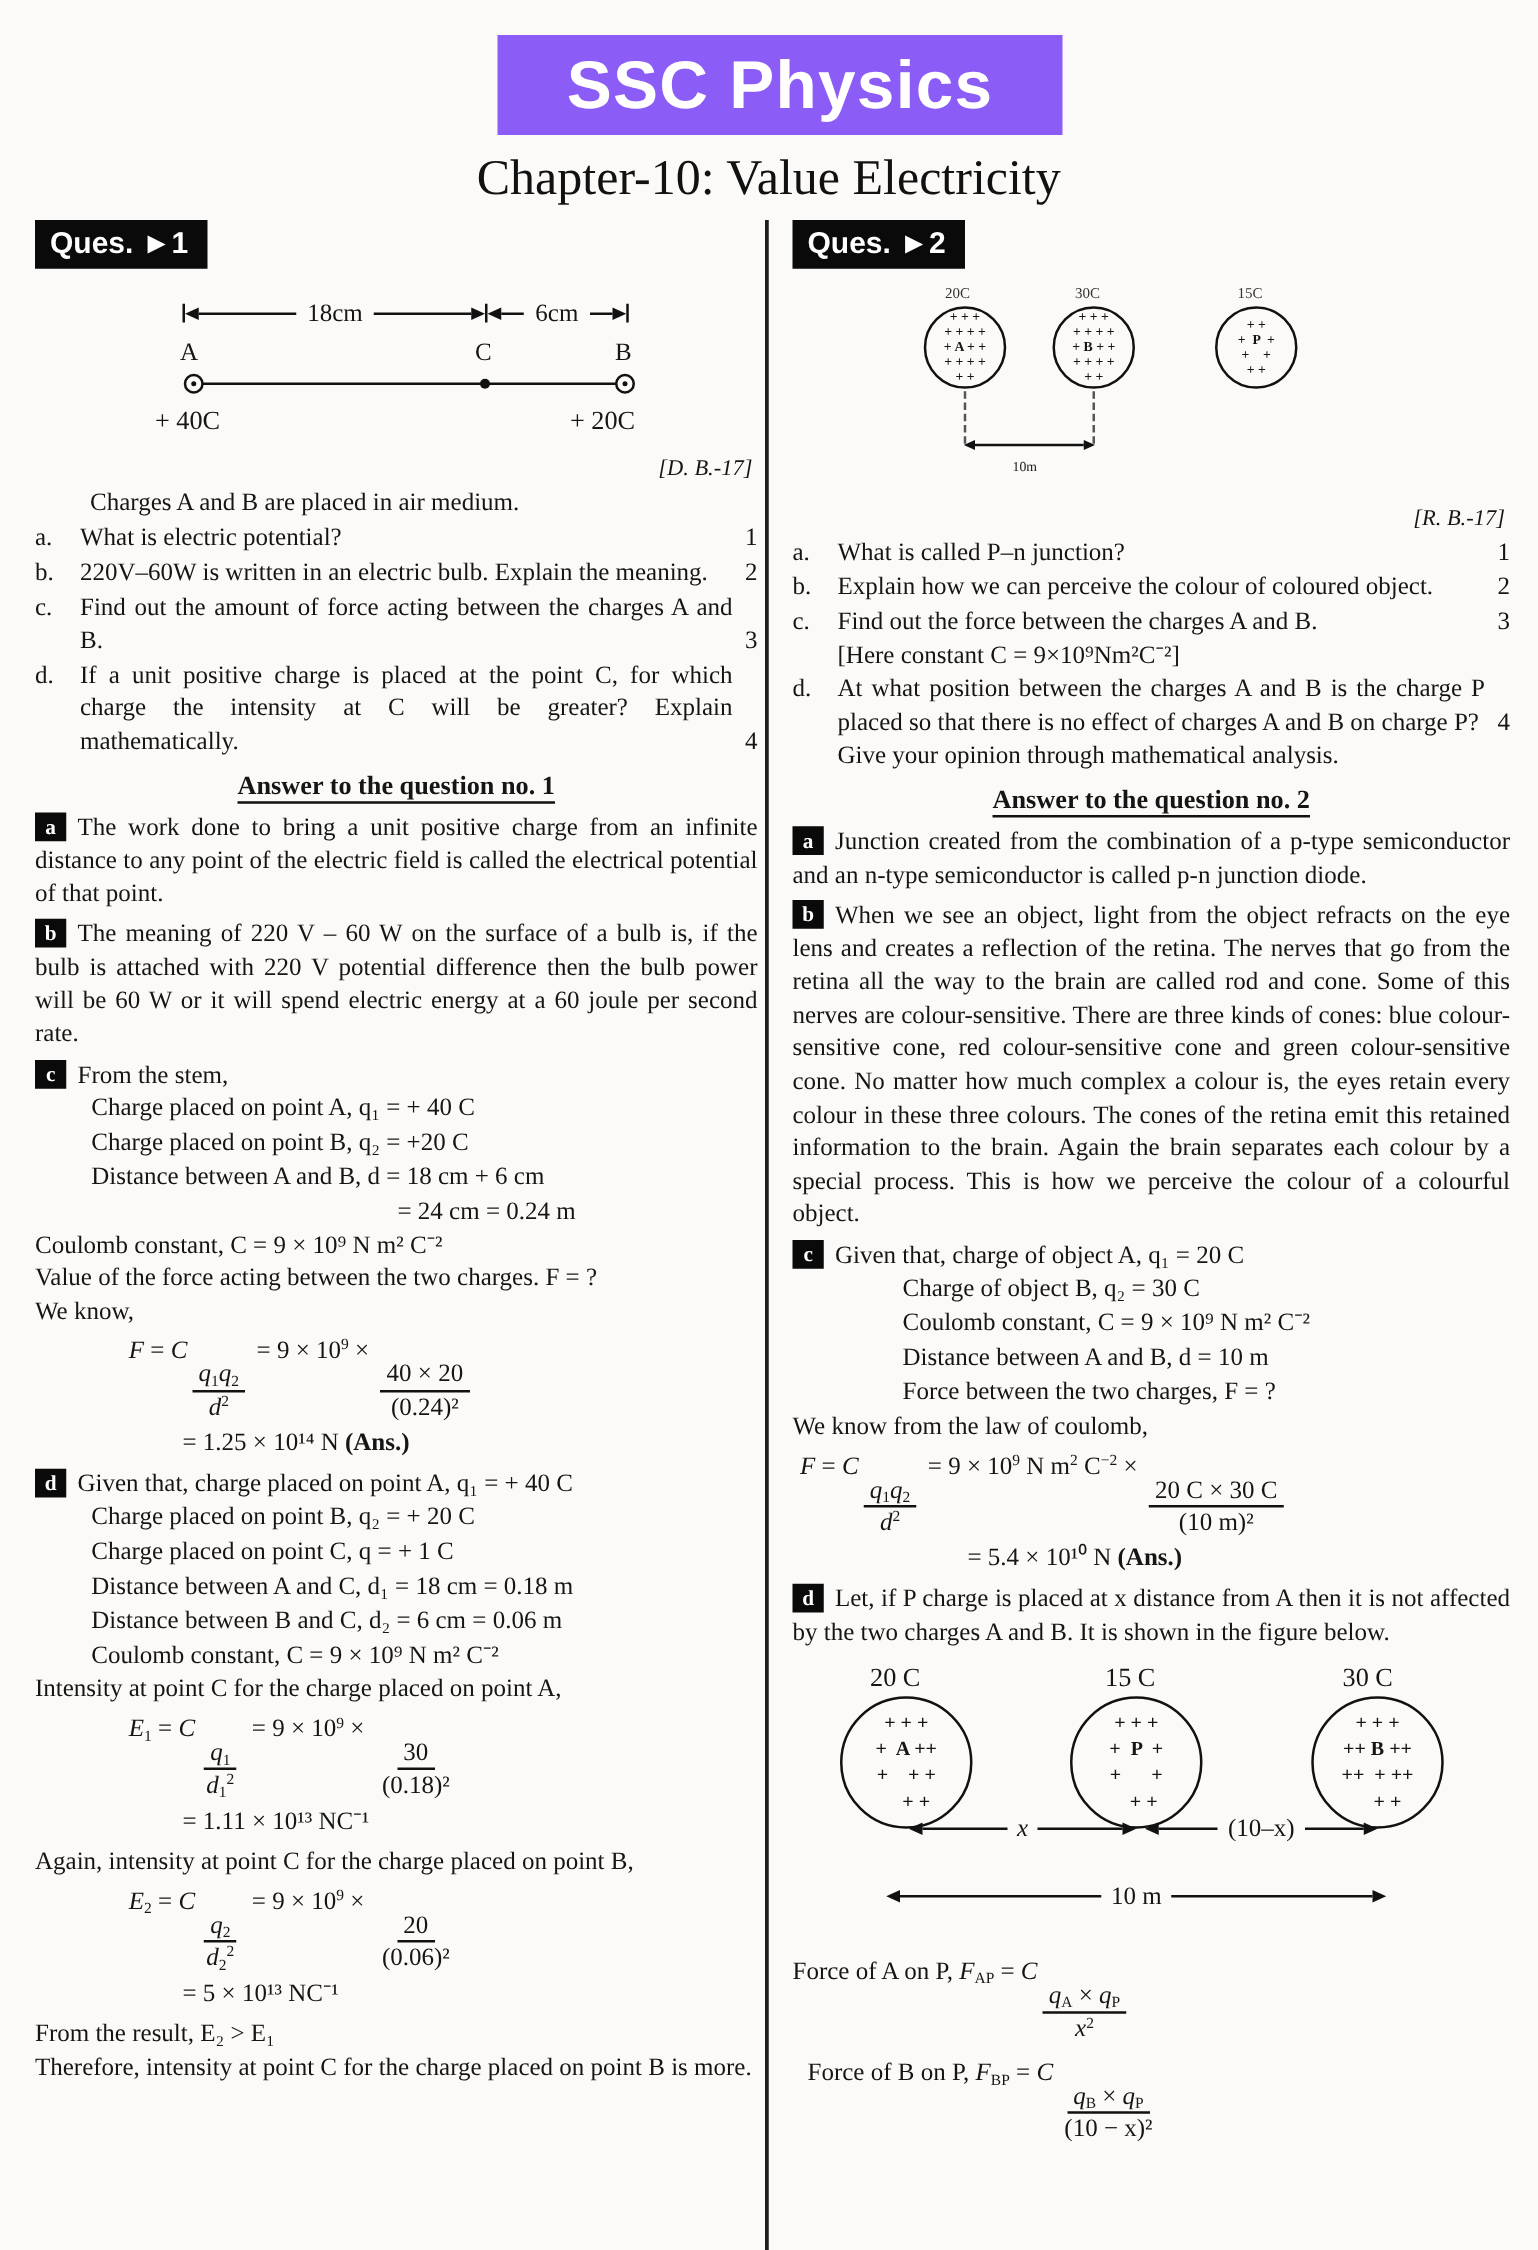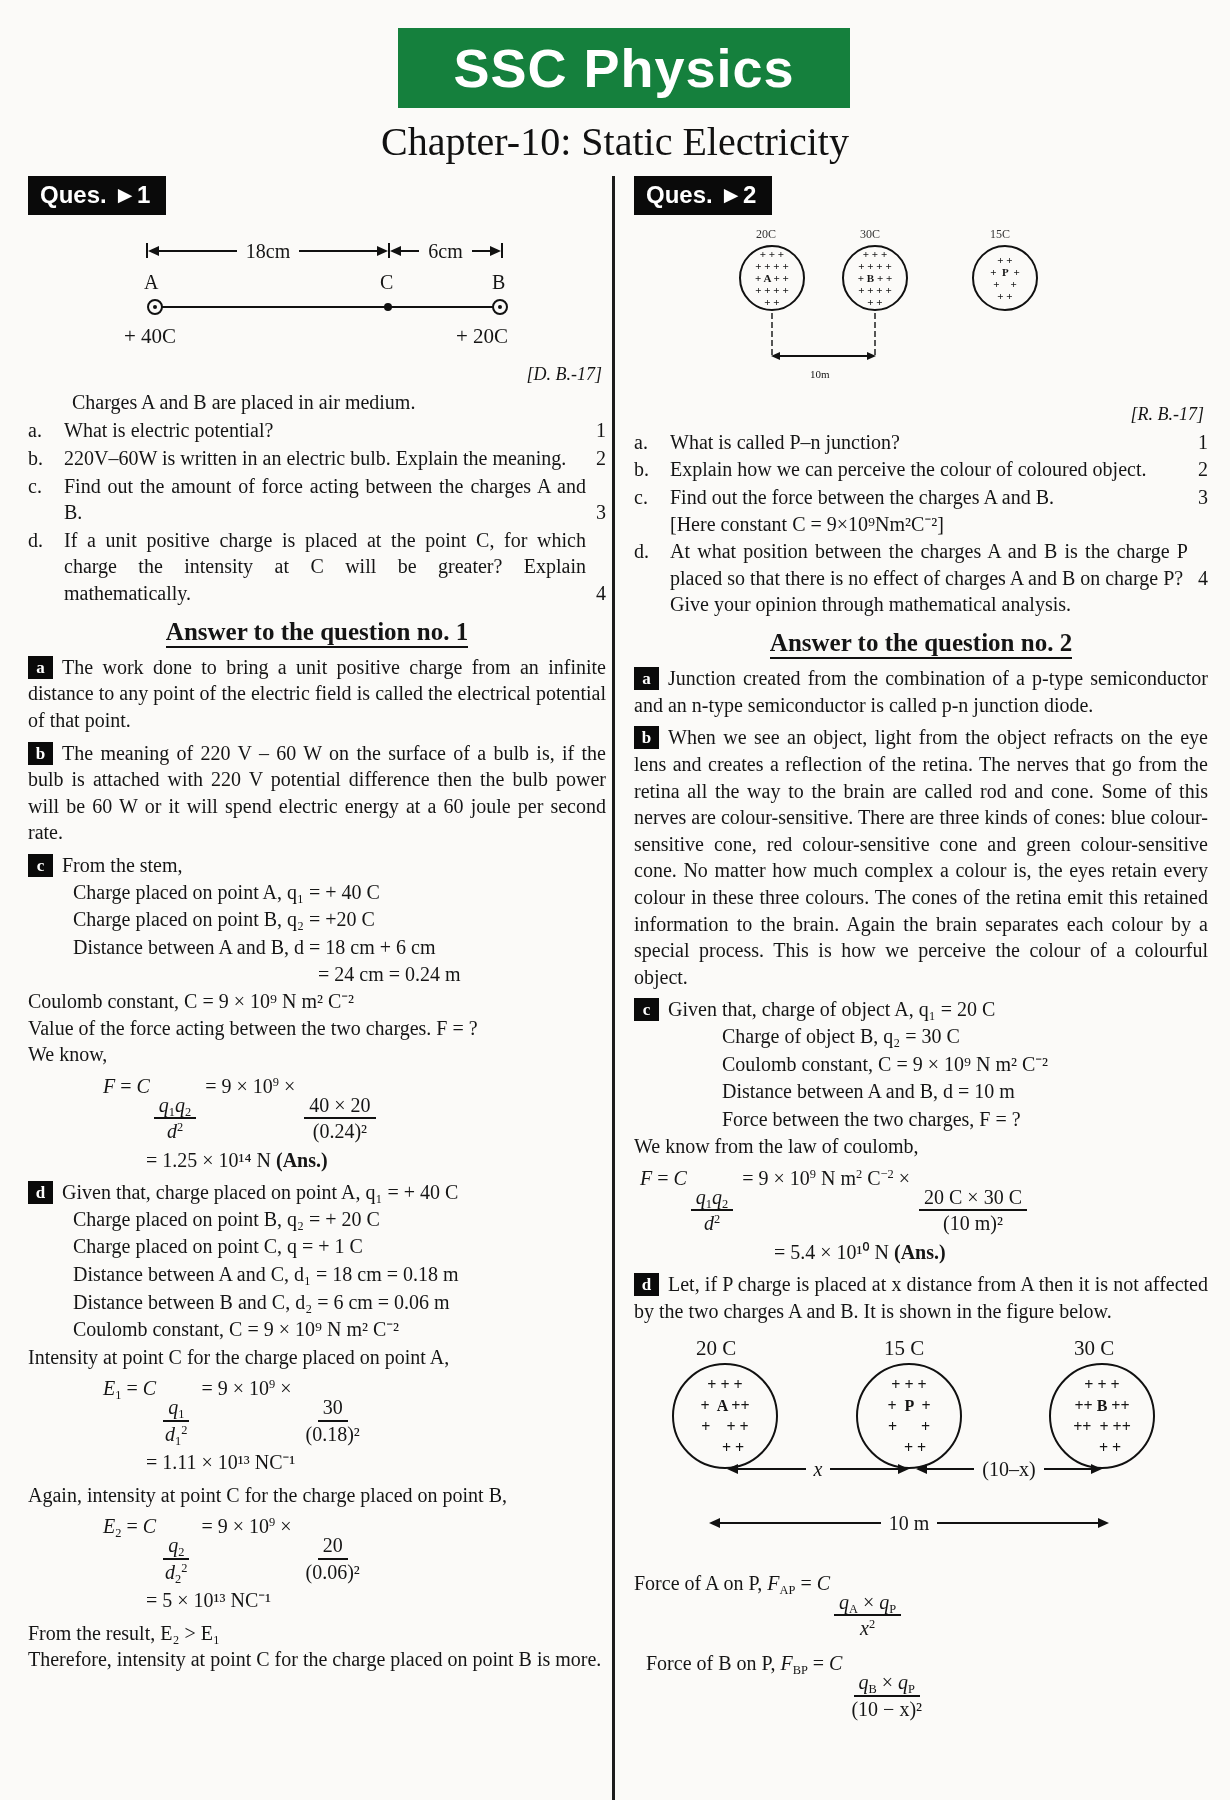--- a/index.html
+++ b/index.html
@@ -2,21 +2,21 @@
 <html><head>
 <meta charset="utf-8">
 <style>
   * { margin:0; padding:0; box-sizing:border-box; }
   body { width:1230px; height:1800px; background:#fbfaf8; color:#151515;
          font-family:"Liberation Serif", serif; overflow:hidden; position:relative; }
   .page { width:1230px; height:1800px; position:relative; }
 
   
   .title-box { position:absolute; left:398px; top:28px; width:452px; height:80px;
-               background:#15803d; color:#fff; display:flex; align-items:center; justify-content:center;
+               background:#8b5cf6; color:#fff; display:flex; align-items:center; justify-content:center;
                font-family:"Liberation Sans", sans-serif; font-weight:bold; font-size:54px; letter-spacing:1px; }
   .chapter { position:absolute; left:0; top:118px; width:1230px; text-align:center;
              font-size:40px; color:#111; }
 
   
   .columns { position:absolute; left:0; top:176px; width:1230px; height:1624px; }
   .col { position:absolute; top:0; font-size:20px; line-height:1.33; }
   .col-left  { left:28px;  width:578px; }
   .col-right { left:634px; width:574px; }
   .divider { position:absolute; left:612px; top:0; width:3px; height:1624px; background:#1c1c1c; }
@@ -32,21 +32,21 @@
   .qitem { display:flex; margin-bottom:1px; }
   .ql { width:36px; flex:none; }
   .qbody { flex:1; }
   .qrow { display:flex; }
   .qt { flex:1; text-align:justify; }
   .qm { width:20px; flex:none; text-align:right; align-self:flex-end; }
   .qnote { }
 
   
   .ans-head { text-align:center; margin:8px 0 6px 0; }
-  .ans-head span { font-weight:bold; font-size:25px; border-bottom:2px solid #111; padding-bottom:1px; }
+  .ans-head span { font-weight:bold; font-size:21px; border-bottom:2px solid #111; padding-bottom:1px; }
   .mk { display:inline-block; background:#0a0a0a; color:#fff; width:25px; height:23px; line-height:23px;
         text-align:center; font-weight:bold; font-size:17px; margin-right:9px; vertical-align:1px; }
   .ansp { text-align:justify; margin-bottom:6px; }
   .lines > div { margin-bottom:1px; }
   .ind45  { margin-left:45px; }
   .ind88  { margin-left:88px; }
   .shift-right { margin-left:290px; }
 
   
   .eq { margin:6px 0 4px 75px; line-height:1.2; }
@@ -101,21 +101,21 @@
   .plusrows > div { white-space:pre; }
 </style>
 </head>
 <body>
 
 <div class="page">
 
   <div class="title-box">
     <span>SSC Physics</span>
   </div>
-  <div class="chapter">Chapter-10: Static Electricity</div>
+  <div class="chapter">Chapter-10: Value Electricity</div>
 
   <div class="columns">
     <div class="divider"></div>
 
     <div class="col col-left">
 
       <div class="q-badge">Ques. ►1</div>
 
       <div class="diag1">
         <div class="meas" style="left:118px; top:20px; width:242px;">

